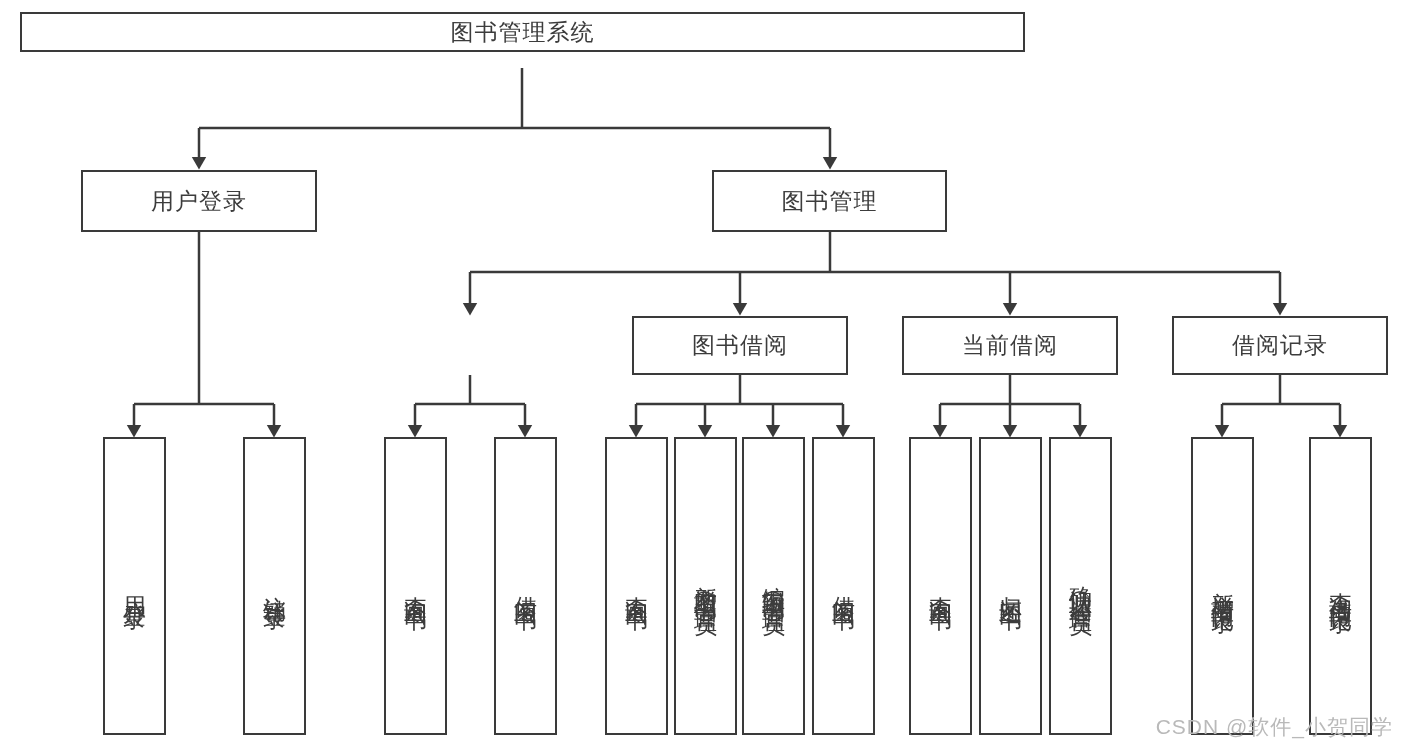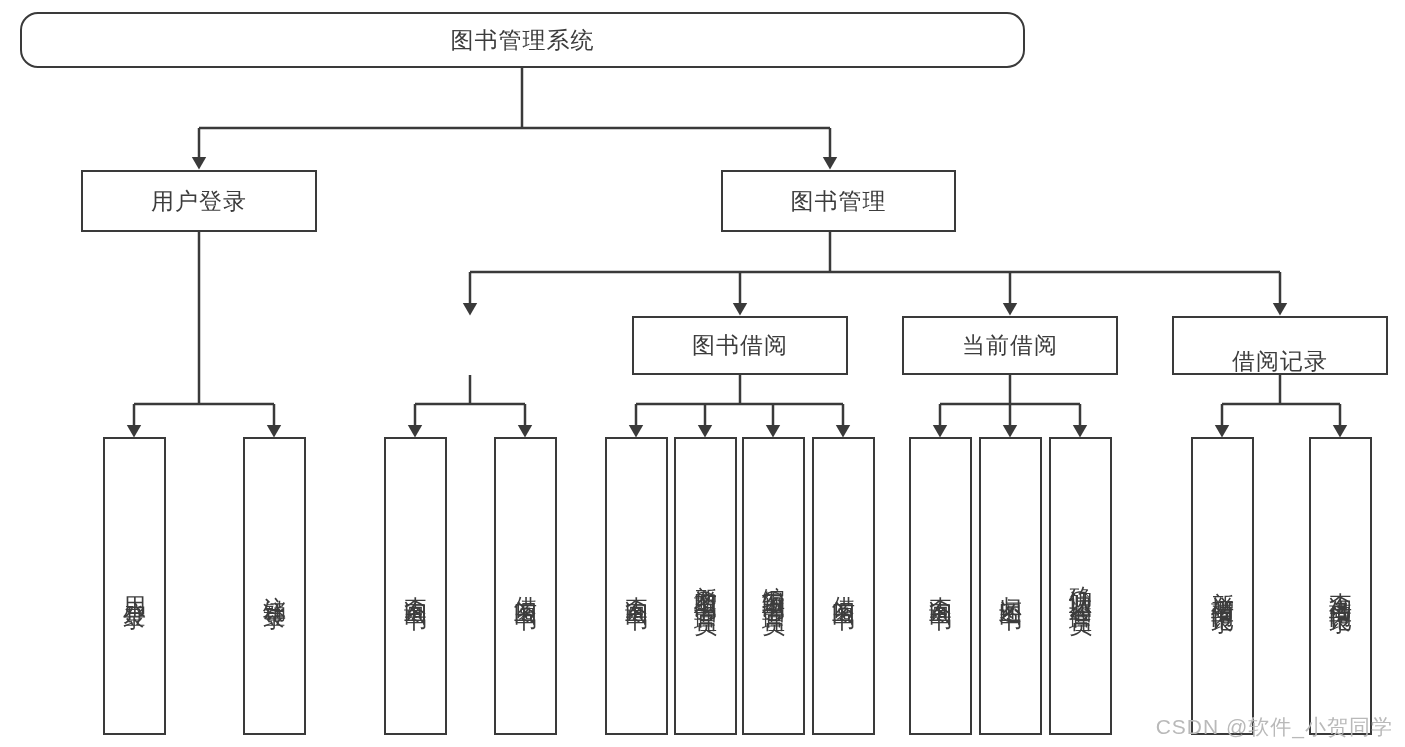--- a/index.html
+++ b/index.html
@@ -102,38 +102,38 @@
       <path d="M1010,404 L1010,430" marker-end="url(#arrow)"></path>
       <path d="M1080,404 L1080,430" marker-end="url(#arrow)"></path>
 
       <path d="M1280,375 L1280,404"></path>
       <path d="M1222,404 L1340,404"></path>
       <path d="M1222,404 L1222,430" marker-end="url(#arrow)"></path>
       <path d="M1340,404 L1340,430" marker-end="url(#arrow)"></path>
     </g>
   </svg>
 
-  <div class="node horiz" style="left:20px;top:12px;width:1005px;height:56px;border-radius:18px;">
+  <div class="node horiz" style="left:20px;top:12px;width:1005px;height:40px;">
     <span>图书管理系统</span>
   </div>
 
   <div class="node horiz" style="left:81px;top:170px;width:236px;height:62px;">
     <span>用户登录</span>
   </div>
-  <div class="node horiz" style="left:712px;top:170px;width:235px;height:62px;margin-left:9px;">
+  <div class="node horiz" style="left:712px;top:170px;width:235px;height:62px;">
     <span>图书管理</span>
   </div>
 
   <div class="node horiz" style="left:902px;top:316px;width:216px;height:59px;">
     <span>当前借阅</span>
   </div>
   <div class="node horiz" style="left:632px;top:316px;width:216px;height:59px;">
     <span>图书借阅</span>
   </div>
-  <div class="node horiz" style="left:1172px;top:316px;width:216px;height:59px;align-items:flex-end;">
+  <div class="node horiz" style="left:1172px;top:316px;width:216px;height:59px;">
     <span>借阅记录</span>
   </div>
 
   <div class="node vert" style="left:103px;top:437px;width:63px;height:298px;">
     <span class="vtext">用户登录</span>
   </div>
   <div class="node vert" style="left:243px;top:437px;width:63px;height:298px;">
     <span class="vtext">注销登录</span>
   </div>
 

